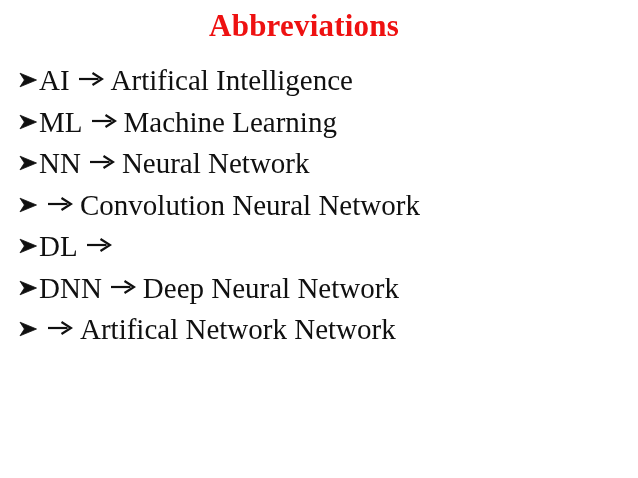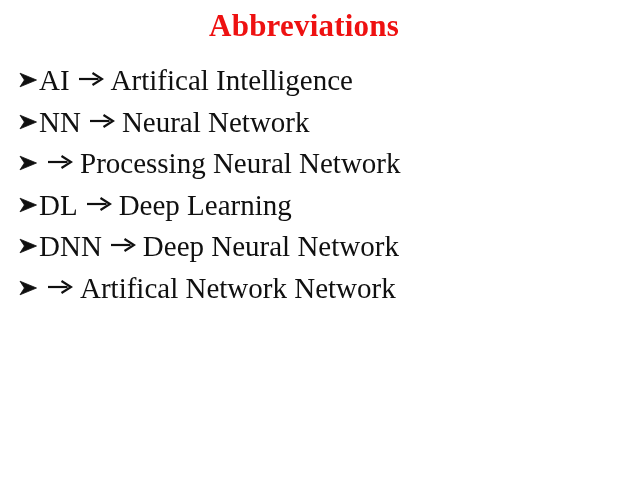--- a/index.html
+++ b/index.html
@@ -118,20 +118,35 @@
       <span class="abbrev-term">AI</span>
       <span class="map-arrow">
         <svg viewBox="0 0 26 20" xmlns="http://www.w3.org/2000/svg">
           <path d="M1 10 H20.5" stroke="#101010" stroke-width="2.2" stroke-linecap="butt" fill="none"></path>
           <path d="M14.5 4 L24 10 L14.5 16" stroke="#101010" stroke-width="2.2" fill="none" stroke-linecap="butt" stroke-linejoin="miter"></path>
         </svg>
       </span>
       <span class="abbrev-expansion">Artifical Intelligence</span>
     </li>
 
+    <li class="abbrev-row">
+      <span class="bullet-icon">
+        <svg viewBox="0 0 19 16" xmlns="http://www.w3.org/2000/svg">
+          <path d="M1 1.2 L17.5 8 L1 14.8 L5.4 8 Z" fill="#101010" stroke="#101010" stroke-width="0.8" stroke-linejoin="miter"></path>
+        </svg>
+      </span>
+      <span class="abbrev-term">ML</span>
+      <span class="map-arrow">
+        <svg viewBox="0 0 26 20" xmlns="http://www.w3.org/2000/svg">
+          <path d="M1 10 H20.5" stroke="#101010" stroke-width="2.2" stroke-linecap="butt" fill="none"></path>
+          <path d="M14.5 4 L24 10 L14.5 16" stroke="#101010" stroke-width="2.2" fill="none" stroke-linecap="butt" stroke-linejoin="miter"></path>
+        </svg>
+      </span>
+      <span class="abbrev-expansion">Machine Learning</span>
+    </li>
 
     <li class="abbrev-row">
       <span class="bullet-icon">
         <svg viewBox="0 0 19 16" xmlns="http://www.w3.org/2000/svg">
           <path d="M1 1.2 L17.5 8 L1 14.8 L5.4 8 Z" fill="#101010" stroke="#101010" stroke-width="0.8" stroke-linejoin="miter"></path>
         </svg>
       </span>
       <span class="abbrev-term">NN</span>
       <span class="map-arrow">
         <svg viewBox="0 0 26 20" xmlns="http://www.w3.org/2000/svg">
@@ -148,37 +163,36 @@
         <svg viewBox="0 0 19 16" xmlns="http://www.w3.org/2000/svg">
           <path d="M1 1.2 L17.5 8 L1 14.8 L5.4 8 Z" fill="#101010" stroke="#101010" stroke-width="0.8" stroke-linejoin="miter"></path>
         </svg>
       </span>
       <span class="map-arrow">
         <svg viewBox="0 0 26 20" xmlns="http://www.w3.org/2000/svg">
           <path d="M1 10 H20.5" stroke="#101010" stroke-width="2.2" stroke-linecap="butt" fill="none"></path>
           <path d="M14.5 4 L24 10 L14.5 16" stroke="#101010" stroke-width="2.2" fill="none" stroke-linecap="butt" stroke-linejoin="miter"></path>
         </svg>
       </span>
-      <span class="abbrev-expansion">Processing Neural Network</span>
+      <span class="abbrev-expansion">Convolution Neural Network</span>
     </li>
 
     <li class="abbrev-row">
       <span class="bullet-icon">
         <svg viewBox="0 0 19 16" xmlns="http://www.w3.org/2000/svg">
           <path d="M1 1.2 L17.5 8 L1 14.8 L5.4 8 Z" fill="#101010" stroke="#101010" stroke-width="0.8" stroke-linejoin="miter"></path>
         </svg>
       </span>
       <span class="abbrev-term">DL</span>
       <span class="map-arrow">
         <svg viewBox="0 0 26 20" xmlns="http://www.w3.org/2000/svg">
           <path d="M1 10 H20.5" stroke="#101010" stroke-width="2.2" stroke-linecap="butt" fill="none"></path>
           <path d="M14.5 4 L24 10 L14.5 16" stroke="#101010" stroke-width="2.2" fill="none" stroke-linecap="butt" stroke-linejoin="miter"></path>
         </svg>
       </span>
-      <span class="abbrev-expansion">Deep Learning</span>
     </li>
 
     <li class="abbrev-row">
       <span class="bullet-icon">
         <svg viewBox="0 0 19 16" xmlns="http://www.w3.org/2000/svg">
           <path d="M1 1.2 L17.5 8 L1 14.8 L5.4 8 Z" fill="#101010" stroke="#101010" stroke-width="0.8" stroke-linejoin="miter"></path>
         </svg>
       </span>
       <span class="abbrev-term">DNN</span>
       <span class="map-arrow">

